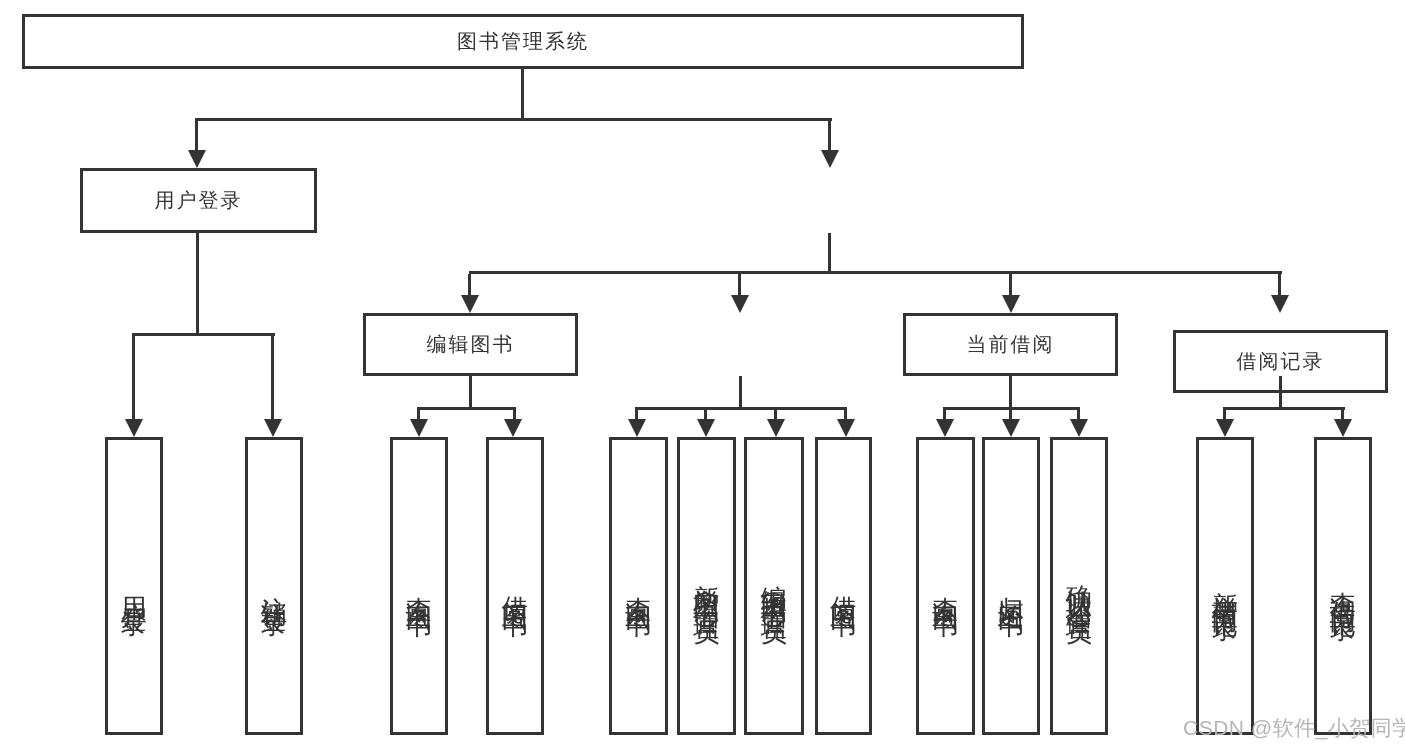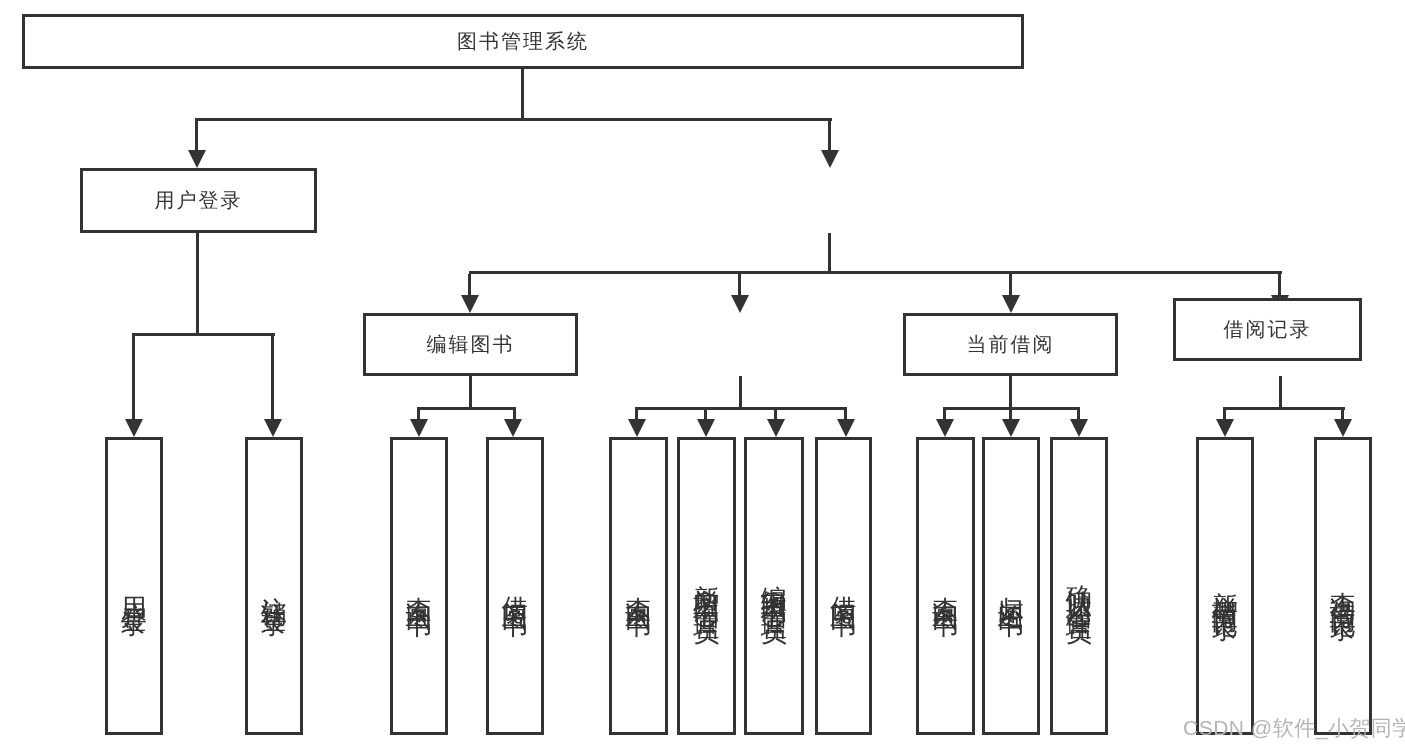--- a/index.html
+++ b/index.html
@@ -95,21 +95,21 @@
     <div class="arw" style="left:1002px;top:295px;"></div>
     <div class="arw" style="left:1271px;top:295px;"></div>
   </div>
 
   <div class="box hbox" style="left:363px;top:313px;width:215px;height:63px;">
     <span>编辑图书</span>
   </div>
   <div class="box hbox" style="left:903px;top:313px;width:215px;height:63px;">
     <span>当前借阅</span>
   </div>
-  <div class="box hbox" style="left:1173px;top:298px;width:189px;height:63px;">
+  <div class="box hbox" style="left:1173px;top:330px;width:215px;height:63px;">
     <span>借阅记录</span>
   </div>
 
   <div>
     <div class="vl" style="left:469px;top:376px;height:33px;"></div>
     <div class="hl" style="left:417px;top:407px;width:99px;"></div>
     <div class="vl" style="left:417px;top:410px;height:10px;"></div>
     <div class="vl" style="left:513px;top:410px;height:10px;"></div>
     <div class="arw" style="left:410px;top:419px;"></div>
     <div class="arw" style="left:504px;top:419px;"></div>

